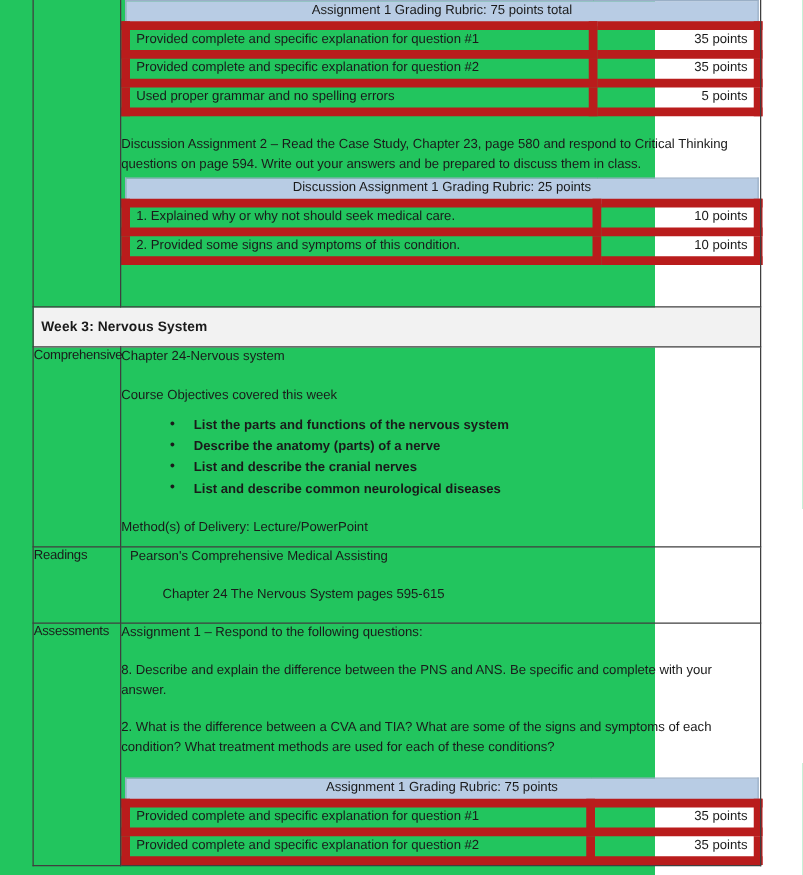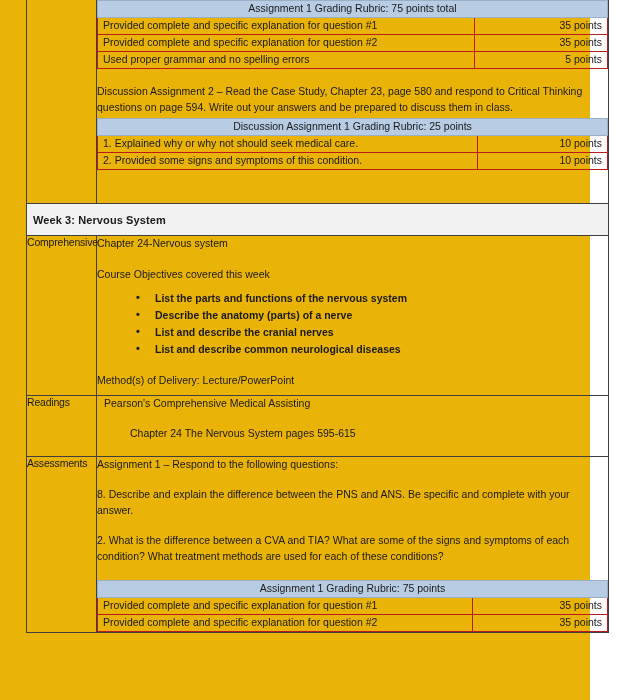--- a/index.html
+++ b/index.html
@@ -6,23 +6,23 @@
   html, body {
     margin: 0; padding: 0;
     width: 642px; height: 700px;
     background: #ffffff;
     font-family: "Liberation Sans", sans-serif;
     color: #1a1a1a;
     overflow: hidden;
   }
   .page {
     position: relative;
-    width: 590px;
+    width: 524px;
     height: 700px;
-    background: #eab308;
+    background: #22c55e;
   }
 
   
   .outer-table {
     position: absolute;
     left: 26px;
     top: -1px;
     width: 582px;
     border-collapse: collapse;
     table-layout: fixed;
@@ -86,21 +86,21 @@
   }
 
   
   .rubric {
     width: 100%;
     border-collapse: collapse;
     table-layout: fixed;
     margin: 0;
   }
   .rubric td, .rubric th {
-    border: 1px solid #b91c1c;
+    border: 7px solid #b91c1c;
     font-size: 10.5px;
     font-weight: normal;
     line-height: 13px;
     padding: 1px 5px 2px 5px;
     vertical-align: top;
   }
   .rubric .rubric-head {
     background: #b8cce4;
     text-align: center;
     padding: 1px 2px 2px 2px;

